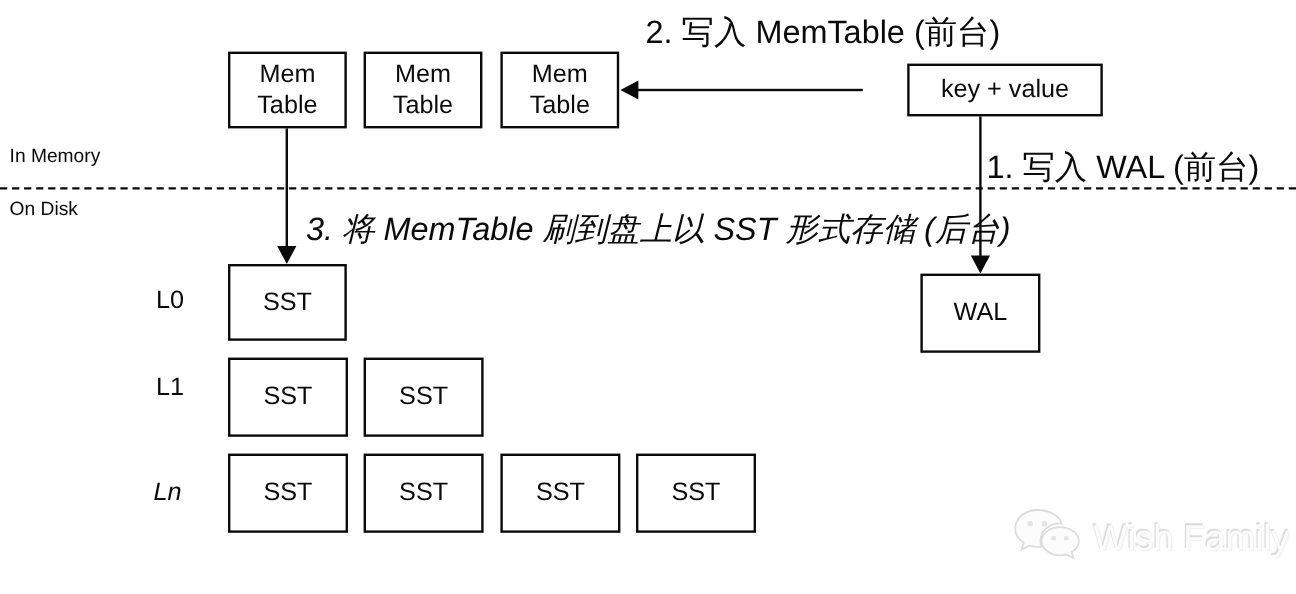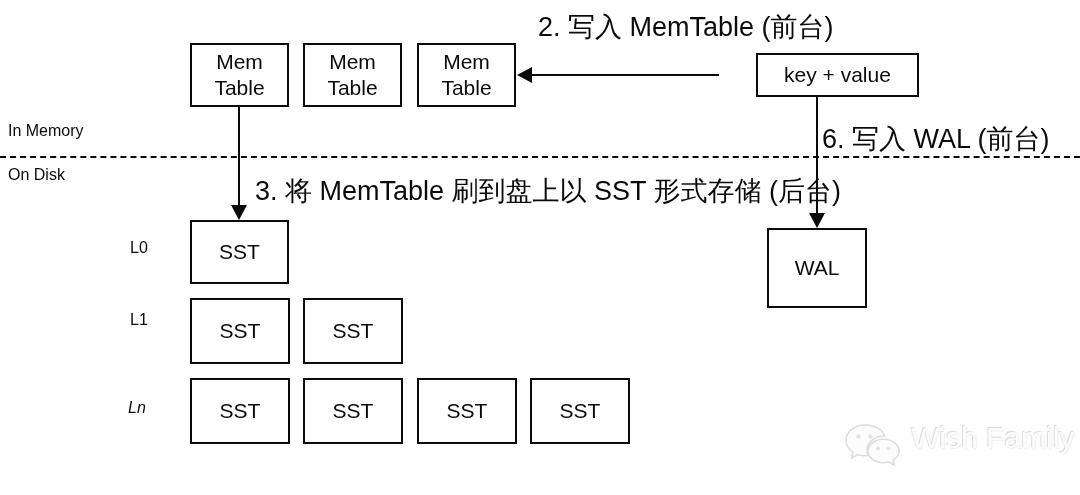--- a/index.html
+++ b/index.html
@@ -22,21 +22,21 @@
     align-items: center;
     justify-content: center;
     font-size: 21px;
     line-height: 26px;
     text-align: center;
     color: #0a0a0a;
   }
   .label { position: absolute; white-space: nowrap; color: #0a0a0a; }
   .region-label { font-size: 16px; }
   .step-label { font-size: 27px; }
-  .level-label { font-size: 16px; text-align: right; }
+  .level-label { font-size: 21px; text-align: right; }
   .divider {
     position: absolute;
     left: 0; right: 0; top: 156px;
     border-top: 2px dashed #0a0a0a;
   }
   .hline { position: absolute; height: 2px; background: #0a0a0a; }
   .vline { position: absolute; width: 2px; background: #0a0a0a; }
   .arrowhead-left {
     position: absolute; width: 0; height: 0;
     border-top: 8px solid transparent;
@@ -46,21 +46,21 @@
   .arrowhead-down {
     position: absolute; width: 0; height: 0;
     border-left: 8px solid transparent;
     border-right: 8px solid transparent;
     border-top: 15px solid #0a0a0a;
   }
   .watermark {
     position: absolute;
     left: 843px; top: 421px;
     display: flex;
-    align-items: flex-start;
+    align-items: center;
     gap: 6px;
   }
   .watermark-text {
     font-size: 30px;
     color: #fdfcfc;
     text-shadow: -1px -1px 1px #d9d7d7, 1px 1px 1px #f1efef;
     white-space: nowrap;
   }
 </style>
 </head>
@@ -85,29 +85,29 @@
 
   <div class="box" style="left:756px; top:53px; width:163px; height:44px;">
     <span>key + value</span>
   </div>
 
   <div class="hline" style="left:530px; top:74px; width:189px;"></div>
   <div class="arrowhead-left" style="left:517px; top:67px;"></div>
 
   <div class="vline" style="left:816px; top:97px; height:117px;"></div>
   <div class="arrowhead-down" style="left:809px; top:213px;"></div>
-  <div class="label step-label" style="left:822px; top:121px;">6. 写入 WAL (前台)</div>
+  <div class="label step-label" style="left:822px; top:121px;">1. 写入 WAL (前台)</div>
 
   <div class="label region-label" style="left:8px; top:122px;">In Memory</div>
   <div class="divider"></div>
   <div class="label region-label" style="left:8px; top:166px;text-align:right;">On Disk</div>
 
   <div class="vline" style="left:238px; top:107px; height:99px;"></div>
   <div class="arrowhead-down" style="left:231px; top:205px;"></div>
-  <div class="label step-label" style="left:255px; top:173px;">3. 将 MemTable 刷到盘上以 SST 形式存储 (后台)</div>
+  <div class="label step-label" style="left:255px; top:173px;font-style:italic;">3. 将 MemTable 刷到盘上以 SST 形式存储 (后台)</div>
 
   <div class="label level-label" style="left:130px; top:239px;">L0</div>
   <div class="box" style="left:190px; top:220px; width:99px; height:64px;">
     <span>SST</span>
   </div>
 
   <div class="label level-label" style="left:130px; top:311px;">L1</div>
   <div class="box" style="left:190px; top:298px; width:100px; height:66px;">
     <span>SST</span>
   </div>
@@ -122,21 +122,21 @@
   <div class="box" style="left:303px; top:378px; width:100px; height:66px;">
     <span>SST</span>
   </div>
   <div class="box" style="left:417px; top:378px; width:100px; height:66px;">
     <span>SST</span>
   </div>
   <div class="box" style="left:530px; top:378px; width:100px; height:66px;">
     <span>SST</span>
   </div>
 
-  <div class="box" style="left:767px; top:228px; width:100px; height:80px;">
+  <div class="box" style="left:767px; top:228px; width:100px; height:66px;">
     <span>WAL</span>
   </div>
 
 
   <div class="watermark">
     <span style="display:inline-block;">
       <svg width="62" height="50" viewBox="0 0 62 50">
         <g fill="#fdfcfc" stroke="#dddbdb" stroke-width="1.5">
           <path d="M22 4 C11 4 3 11 3 19.5 C3 24.5 5.8 28.6 10 31.3 L8.5 37 L15 33.6 C17.2 34.3 19.5 34.8 22 34.8 C23 34.8 24 34.7 25 34.6 C24.3 33 24 31.4 24 29.7 C24 21.6 31.3 15.2 40.2 15.2 C40.7 15.2 41.2 15.2 41.7 15.3 C39.7 8.7 31.7 4 22 4 Z"></path>
           <path d="M40.5 18.2 C31.6 18.2 25 23.9 25 30 C25 36.1 31.6 41.8 40.5 41.8 C42.3 41.8 44.1 41.5 45.7 41 L51.5 44 L50.2 39 C53.6 36.8 56 33.6 56 30 C56 23.9 49.4 18.2 40.5 18.2 Z"></path>

